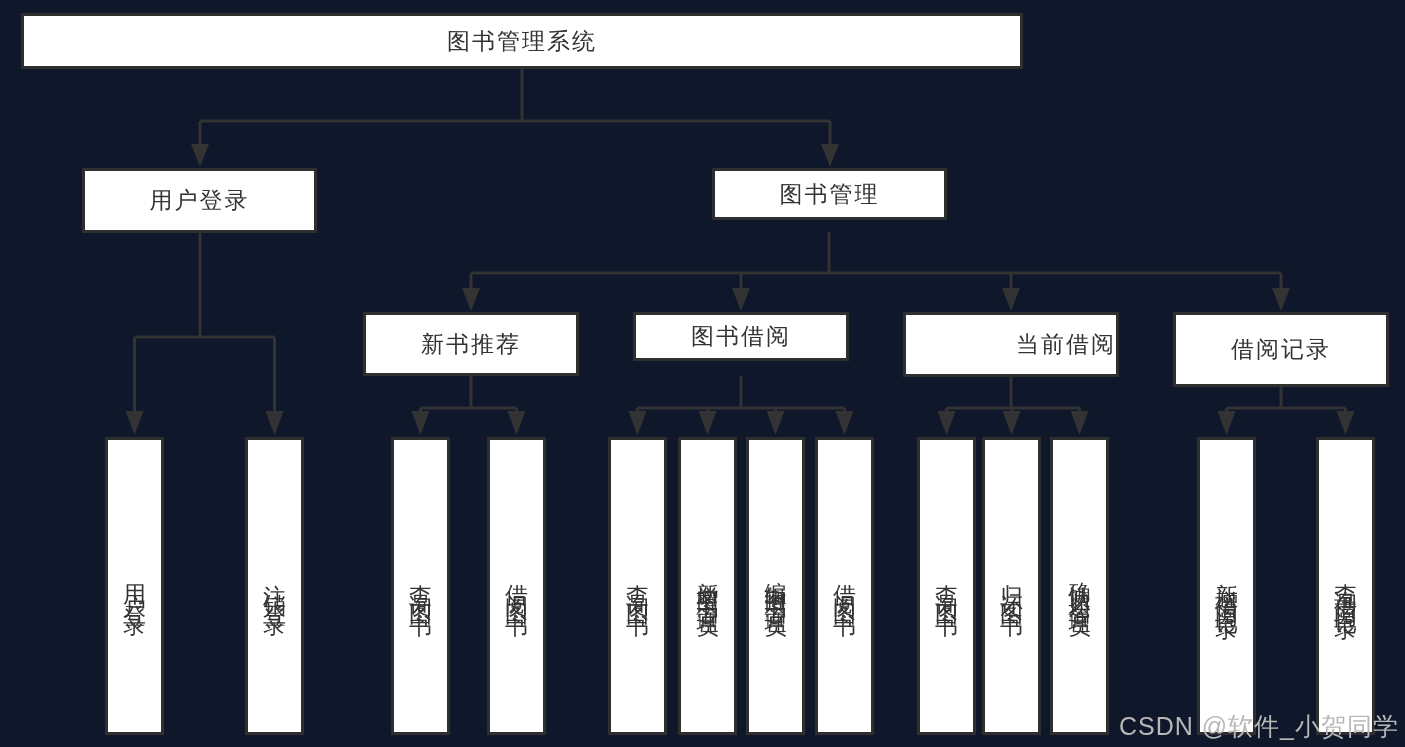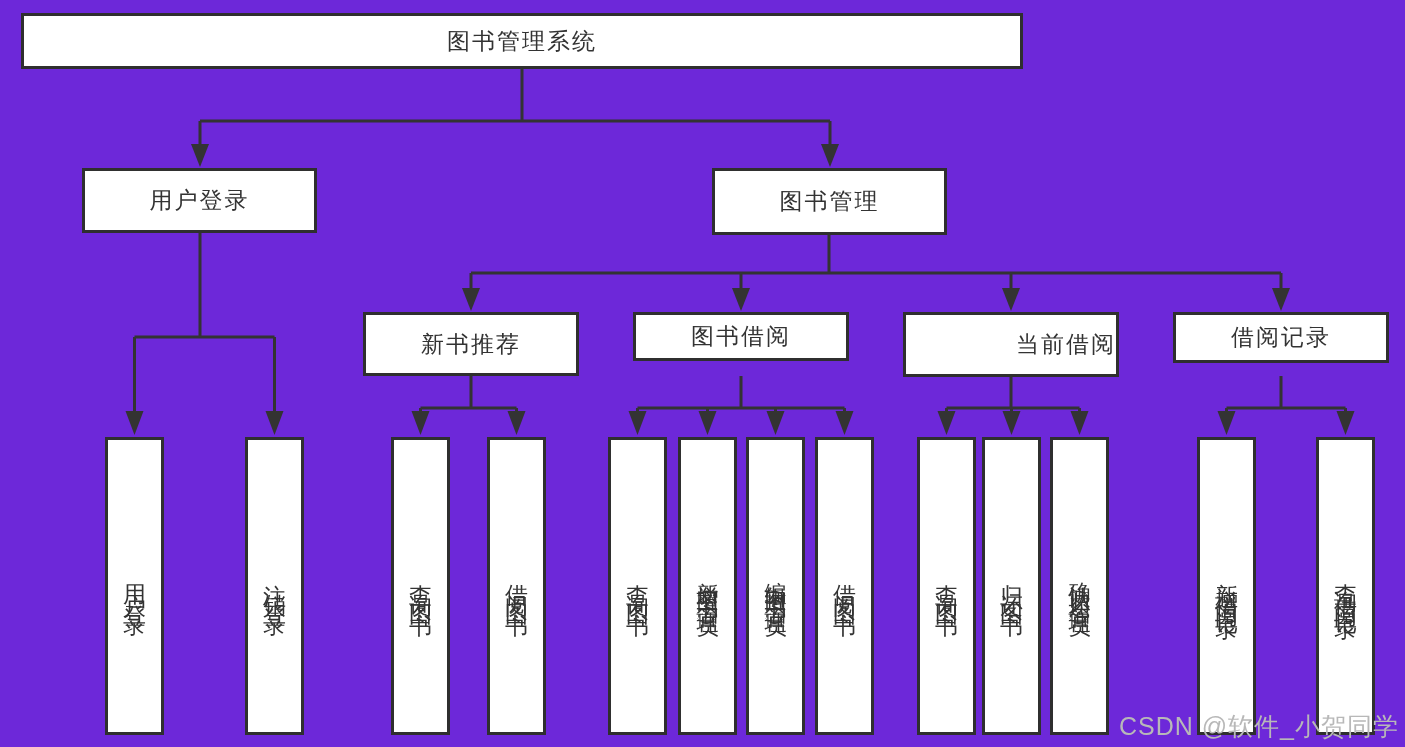--- a/index.html
+++ b/index.html
@@ -5,21 +5,21 @@
   html, body {
     margin: 0;
     padding: 0;
     background: #ffffff;
     font-family: "Liberation Sans", sans-serif;
   }
   .stage {
     position: relative;
     width: 1405px;
     height: 747px;
-    background: #6d28d9;
+    background: #0f172a;
     overflow: hidden;
   }
   .connectors {
     position: absolute;
     left: 0; top: 0;
     width: 1405px;
     height: 747px;
   }
   .connectors path {
     stroke: #333333;
@@ -111,34 +111,34 @@
     <polygon points="1336.5,411 1354.5,411 1345.5,435"></polygon>
   </svg>
 
   <div class="node hnode" style="left:21px; top:13px; width:1002px; height:56px;">
     <span>图书管理系统</span>
   </div>
 
   <div class="node hnode" style="left:82px; top:168px; width:235px; height:65px;">
     <span>用户登录</span>
   </div>
-  <div class="node hnode" style="left:712px; top:168px; width:235px; height:67px;">
+  <div class="node hnode" style="left:712px; top:168px; width:235px; height:52px;">
     <span>图书管理</span>
   </div>
 
   <div class="node hnode" style="left:363px; top:312px; width:216px; height:64px;">
     <span>新书推荐</span>
   </div>
   <div class="node hnode" style="left:633px; top:312px; width:216px; height:49px;">
     <span>图书借阅</span>
   </div>
   <div class="node hnode" style="left:903px; top:312px; width:216px; height:65px;justify-content:flex-end;">
     <span>当前借阅</span>
   </div>
-  <div class="node hnode" style="left:1173px; top:312px; width:216px; height:51px;">
+  <div class="node hnode" style="left:1173px; top:312px; width:216px; height:75px;">
     <span>借阅记录</span>
   </div>
 
   <div class="node vnode" style="left:105px;">
     <span class="vtext vs">用户登录</span>
   </div>
   <div class="node vnode" style="left:245px;">
     <span class="vtext vs">注销登录</span>
   </div>
 

